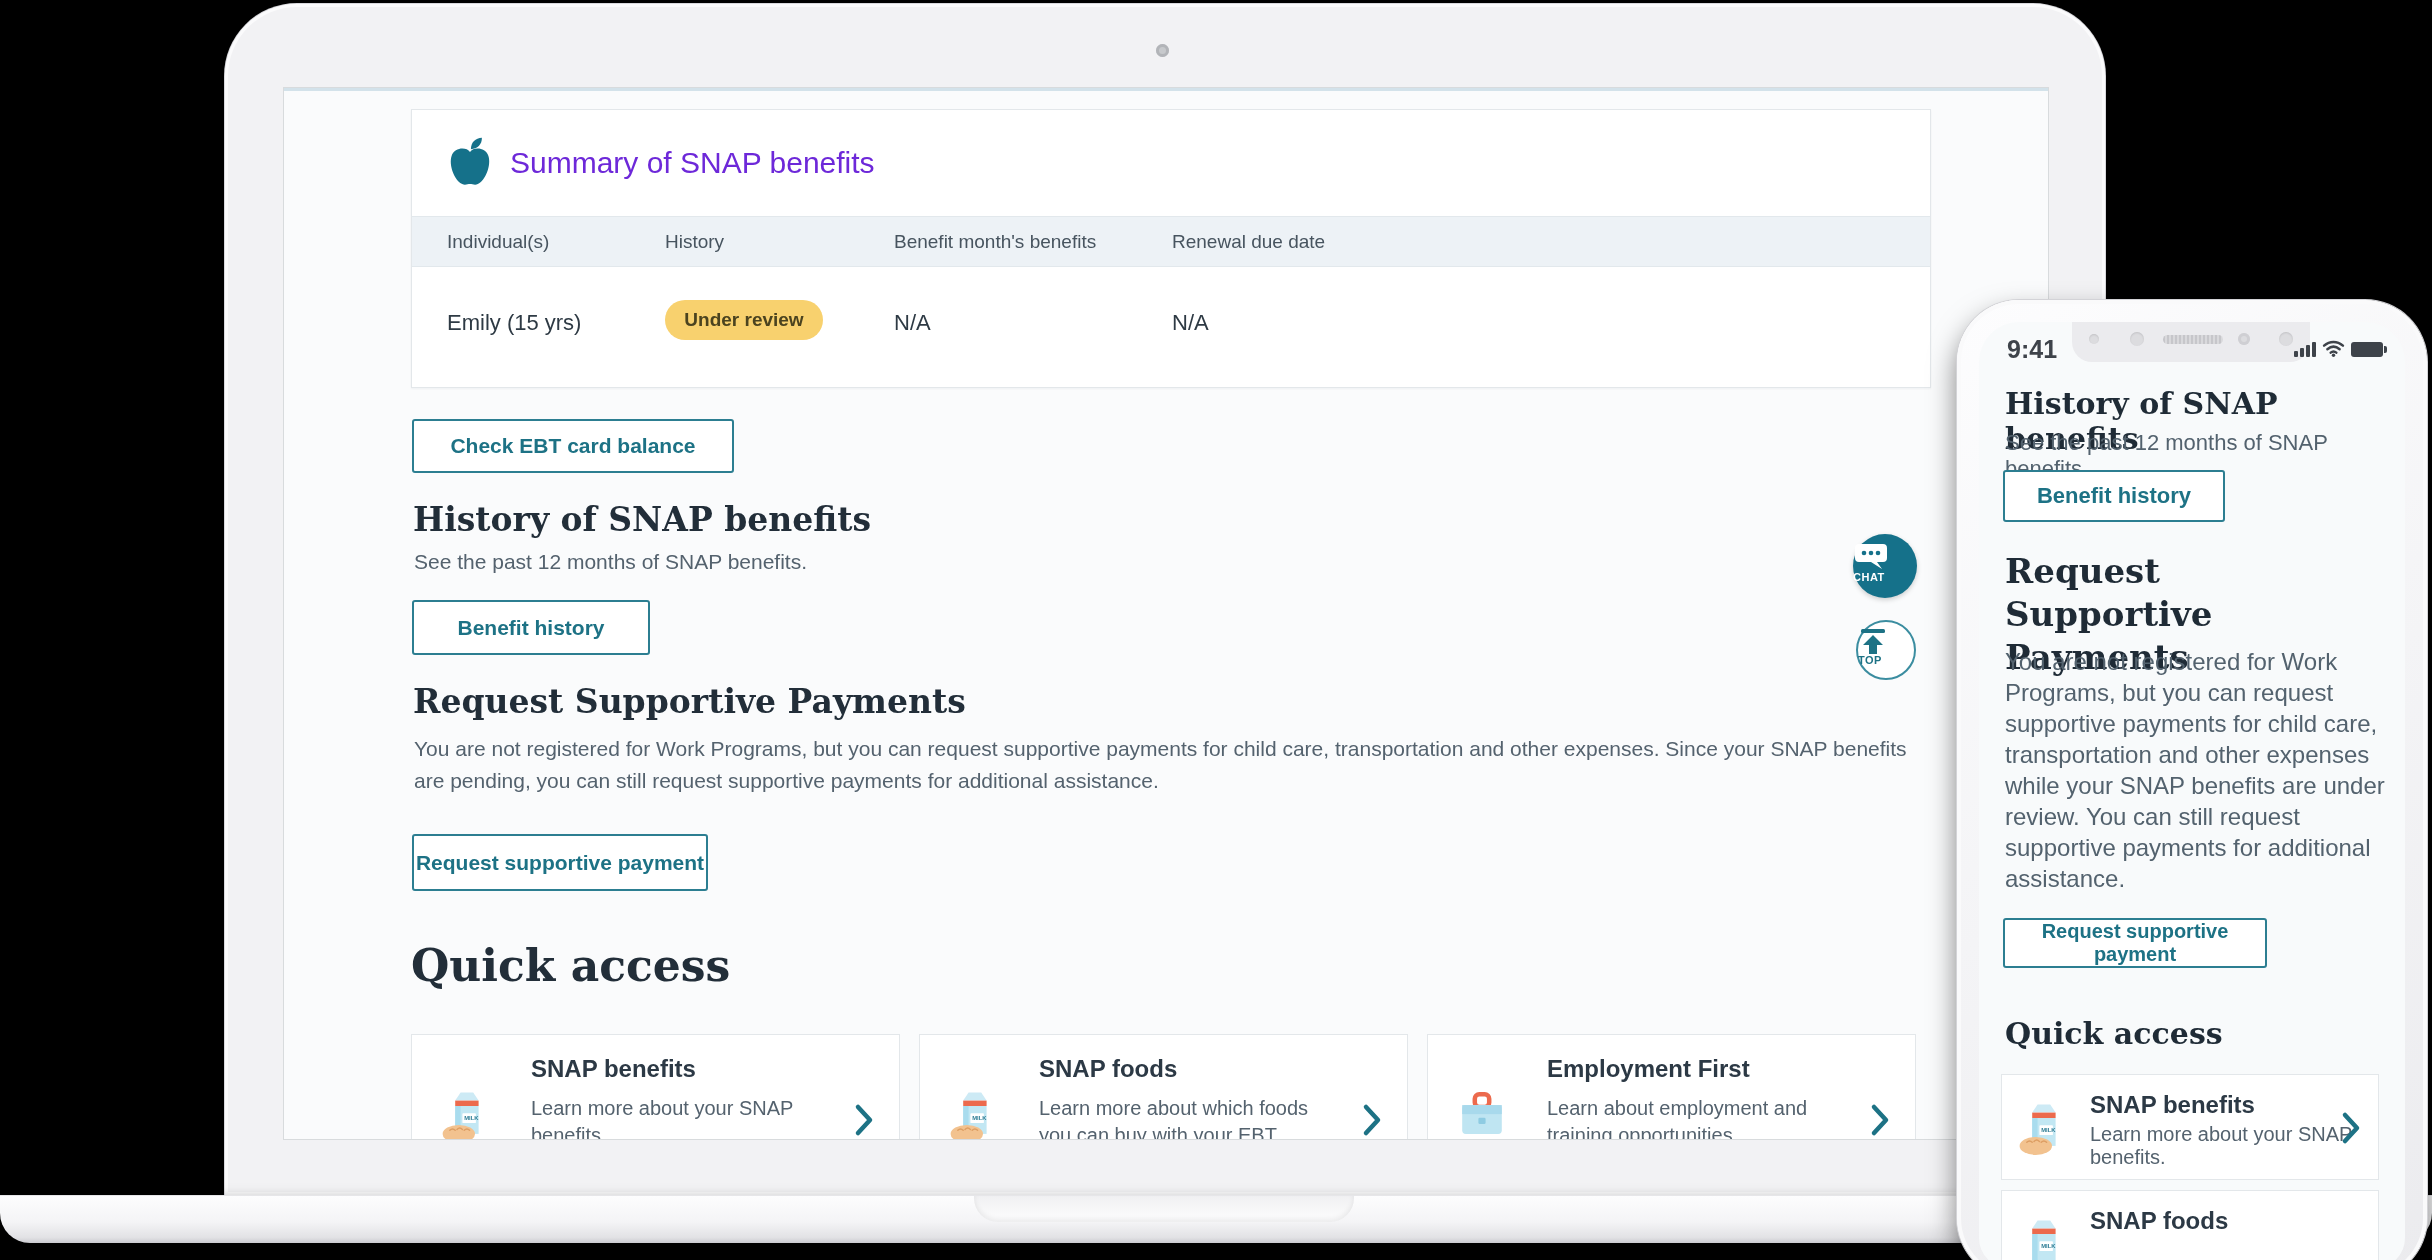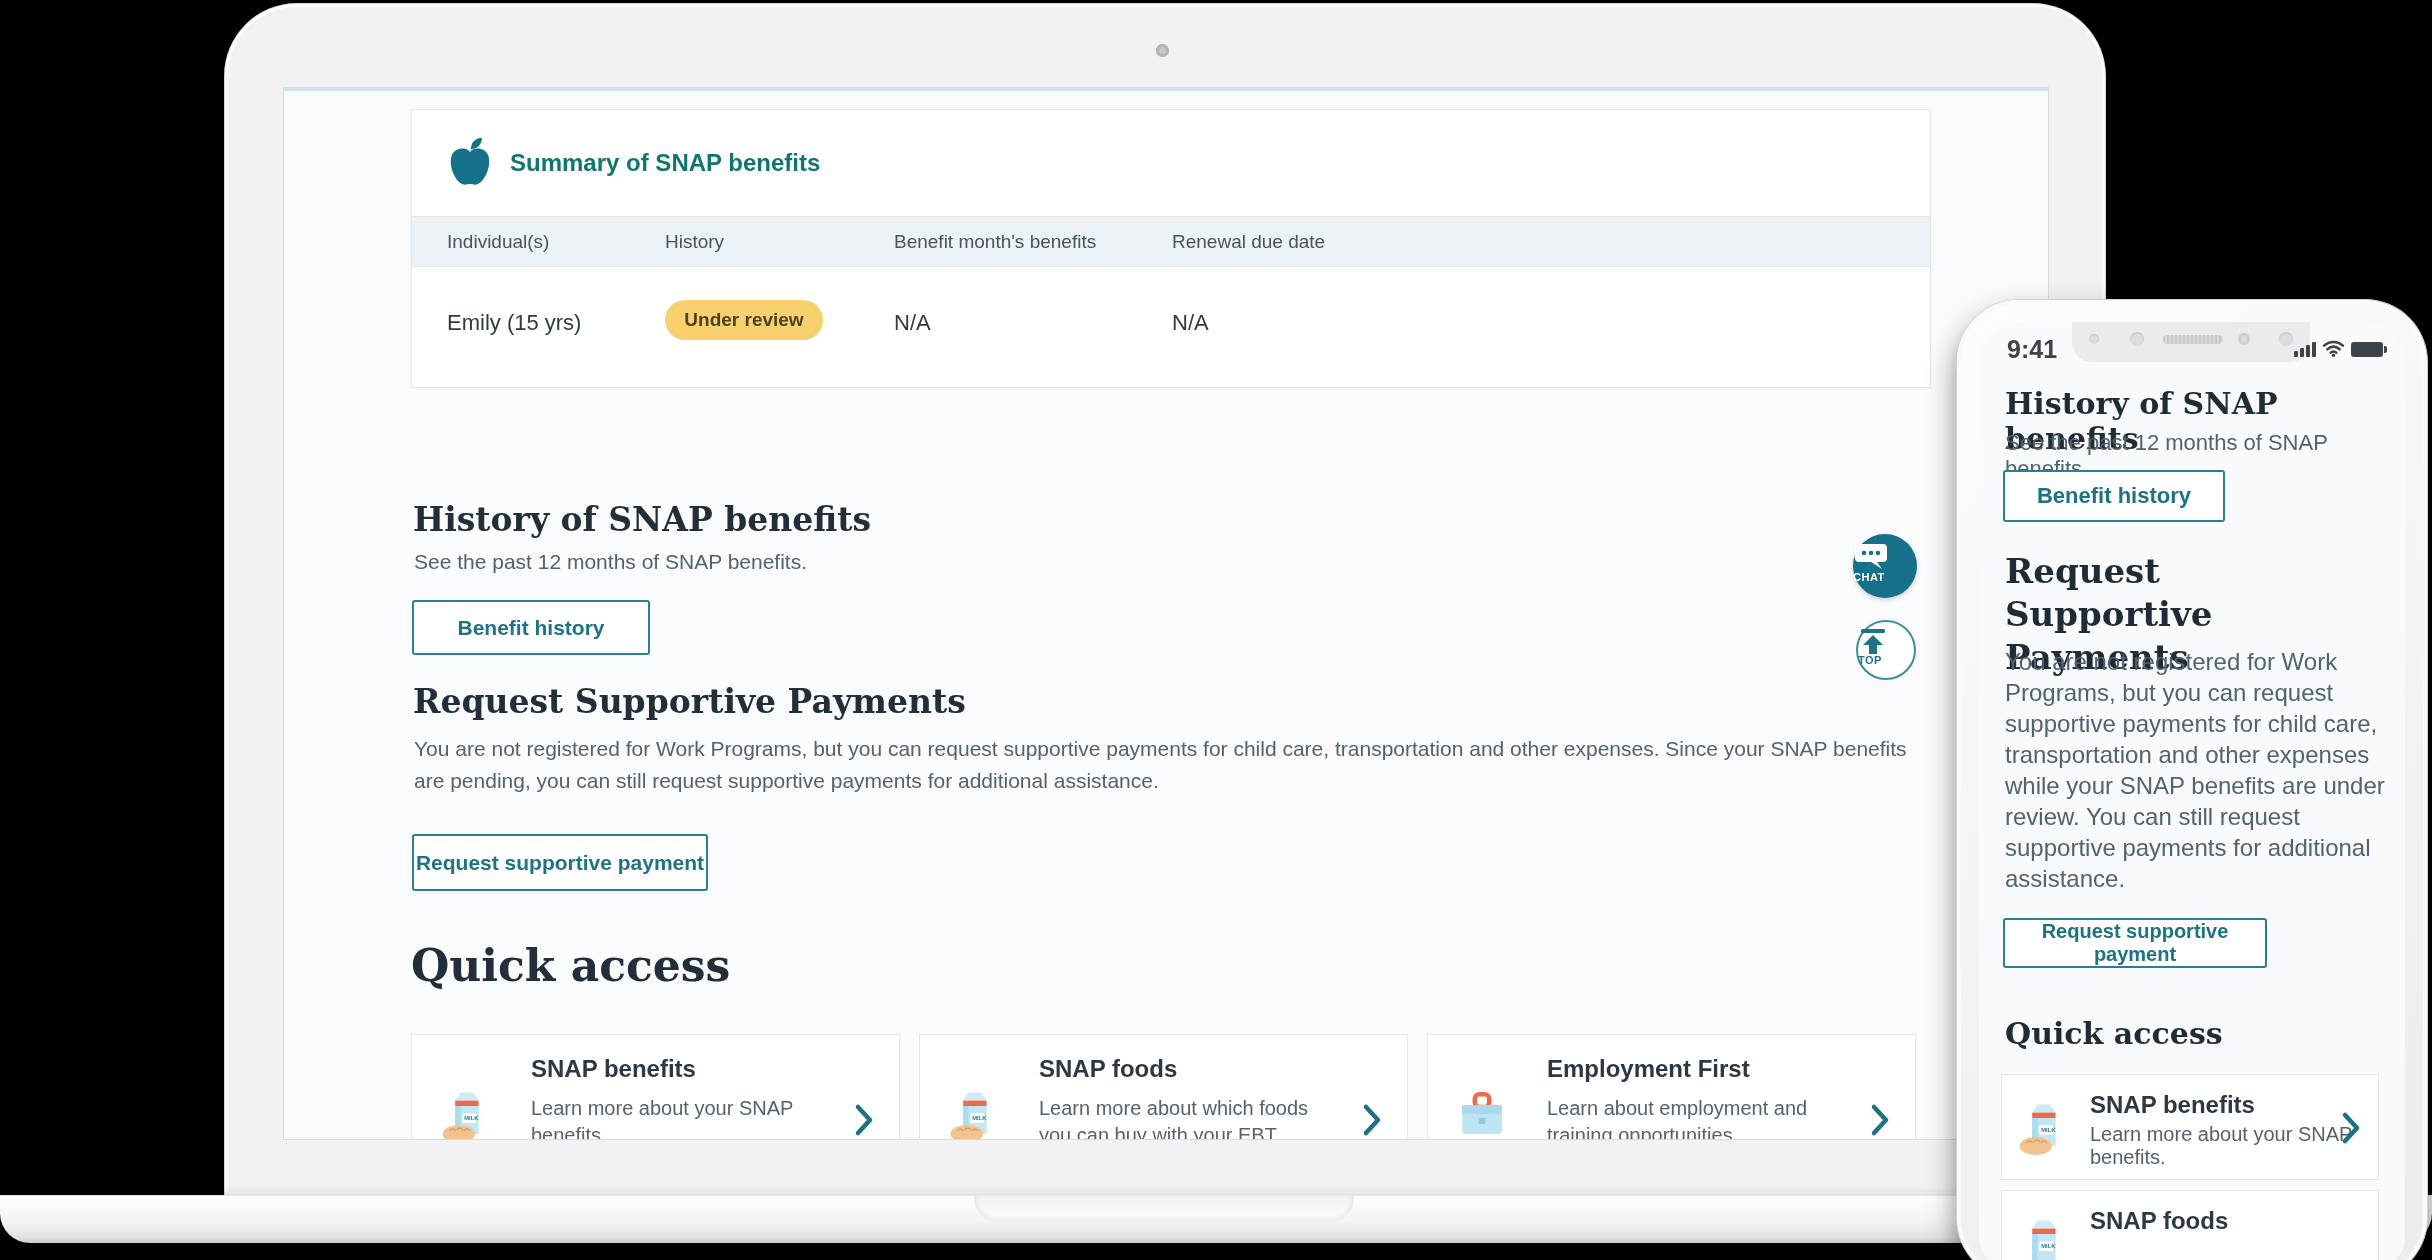--- a/index.html
+++ b/index.html
@@ -34,21 +34,21 @@
     position:absolute;left:974px;top:0;width:380px;height:26px;
     background:linear-gradient(#f0f0f2,#fdfdfe);
     border-radius:0 0 24px 24px;box-shadow:inset 0 -3px 5px rgba(0,0,0,.07);
   }
 
   
   .card{position:absolute;background:#fff;border:1px solid #e3e7ea;}
   .summary-card{left:127px;top:21px;width:1518px;height:277px;box-shadow:0 1px 2px rgba(20,40,60,.05);}
   .summary-head{position:relative;height:106px;}
   .apple{position:absolute;left:36px;top:24px;width:44px;height:58px;}
-  .summary-title{position:absolute;left:98px;top:0;line-height:106px;font-size:24px;font-weight:700;color:#0f766e;}
+  .summary-title{position:absolute;left:98px;top:0;line-height:106px;font-size:30px;font-weight:400;color:#6d28d9;}
   .thead{position:absolute;left:0;top:106px;width:100%;height:49px;background:#edf2f6;
     border-top:1px solid #e2e8ec;border-bottom:1px solid #e2e8ec;}
   .th{position:absolute;top:0;line-height:49px;font-size:19px;color:#47545f;}
   .trow{position:absolute;left:0;top:156px;width:100%;height:121px;}
   .td{position:absolute;top:44px;font-size:22px;color:#2e3a44;}
   .badge{
     position:absolute;left:253px;top:34px;width:158px;height:40px;border-radius:20px;
     background:#f8d16e;color:#4b431f;font-size:19px;font-weight:700;text-align:center;line-height:40px;
   }
 
@@ -137,20 +137,21 @@
         <span class="th" style="left:760px">Renewal due date</span>
       </div>
       <div class="trow">
         <span class="td" style="left:35px">Emily (15 yrs)</span>
         <span class="badge">Under review</span>
         <span class="td" style="left:482px">N/A</span>
         <span class="td" style="left:760px">N/A</span>
       </div>
     </div>
 
+    <button class="btn-outline" style="left:128px;top:331px;width:322px;height:54px;font-size:21px;">Check EBT card balance</button>
 
     <div class="h-section serif" style="left:129px;top:412px;font-size:33px;">History of SNAP benefits</div>
     <div class="sub-text" style="left:130px;top:462px;font-size:21px;">See the past 12 months of SNAP benefits.</div>
     <button class="btn-outline" style="left:128px;top:512px;width:238px;height:55px;font-size:21px;">Benefit history</button>
 
     <div class="h-section serif" style="left:129px;top:594px;font-size:33px;">Request Supportive Payments</div>
     <div class="para" style="left:130px;top:645px;width:1516px;font-size:21px;line-height:32px;">You are not registered for Work Programs, but you can request supportive payments for child care, transportation and other expenses. Since your SNAP benefits are pending, you can still request supportive payments for additional assistance.</div>
     <button class="btn-outline" style="left:128px;top:746px;width:296px;height:57px;font-size:21px;">Request supportive payment</button>
 
     <div class="h-section serif" style="left:127px;top:852px;font-size:44px;">Quick access</div>

